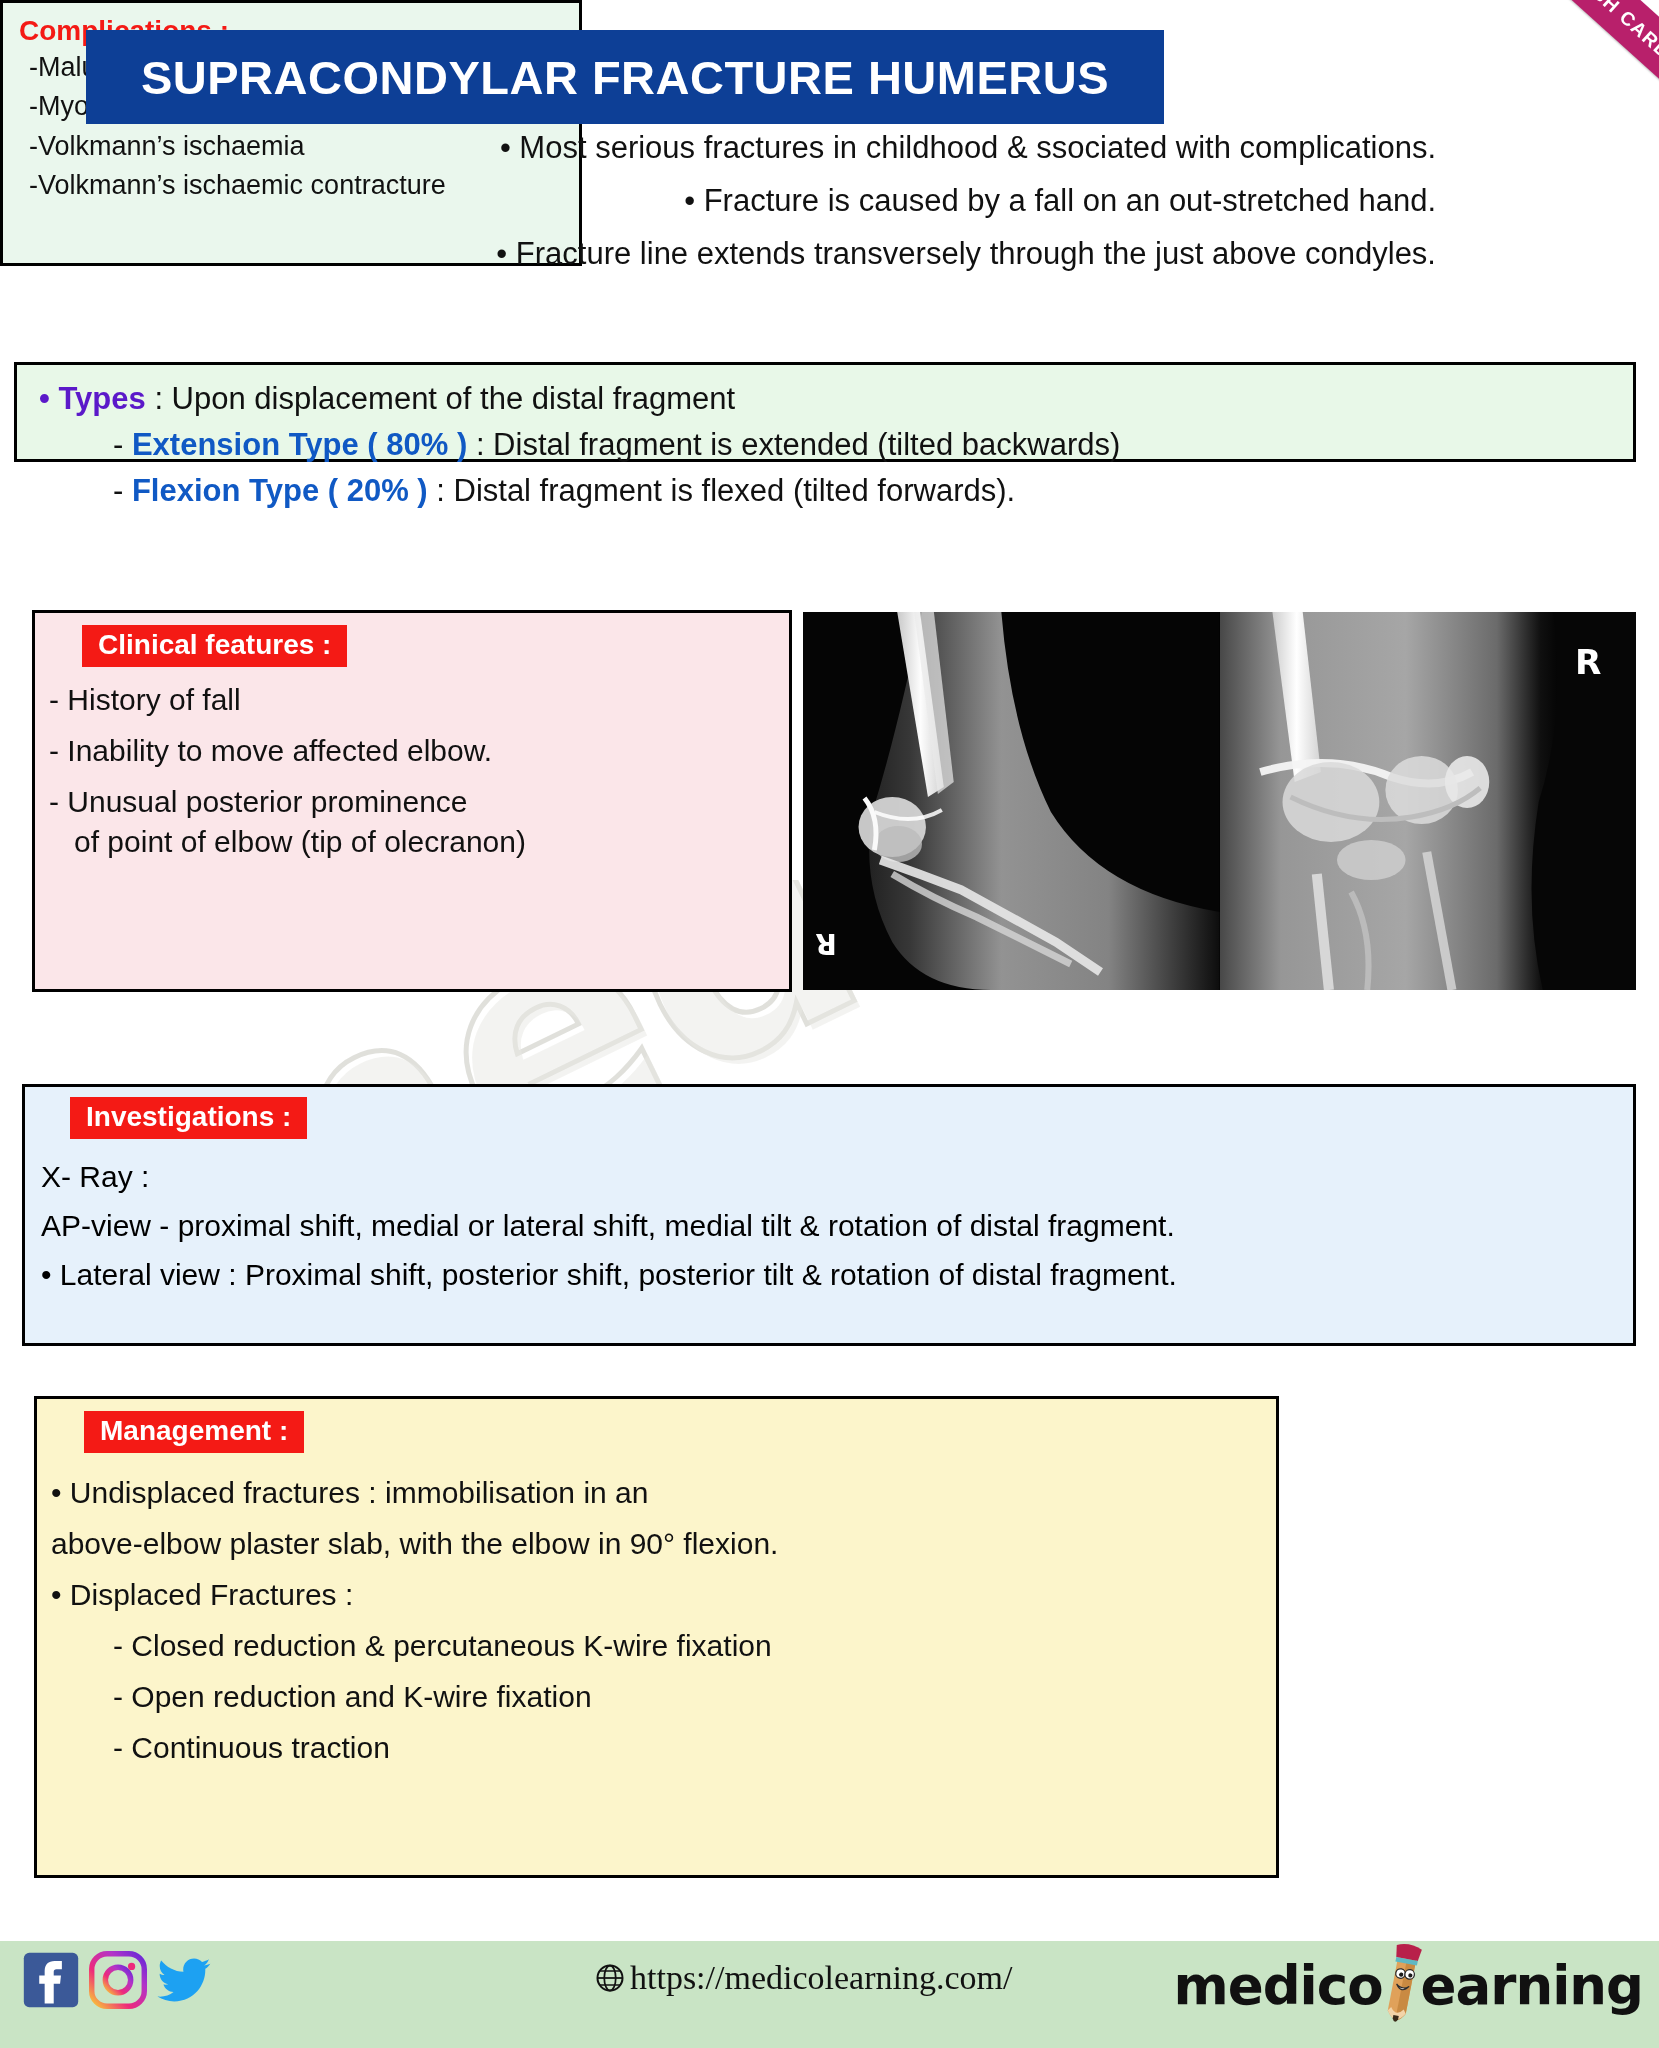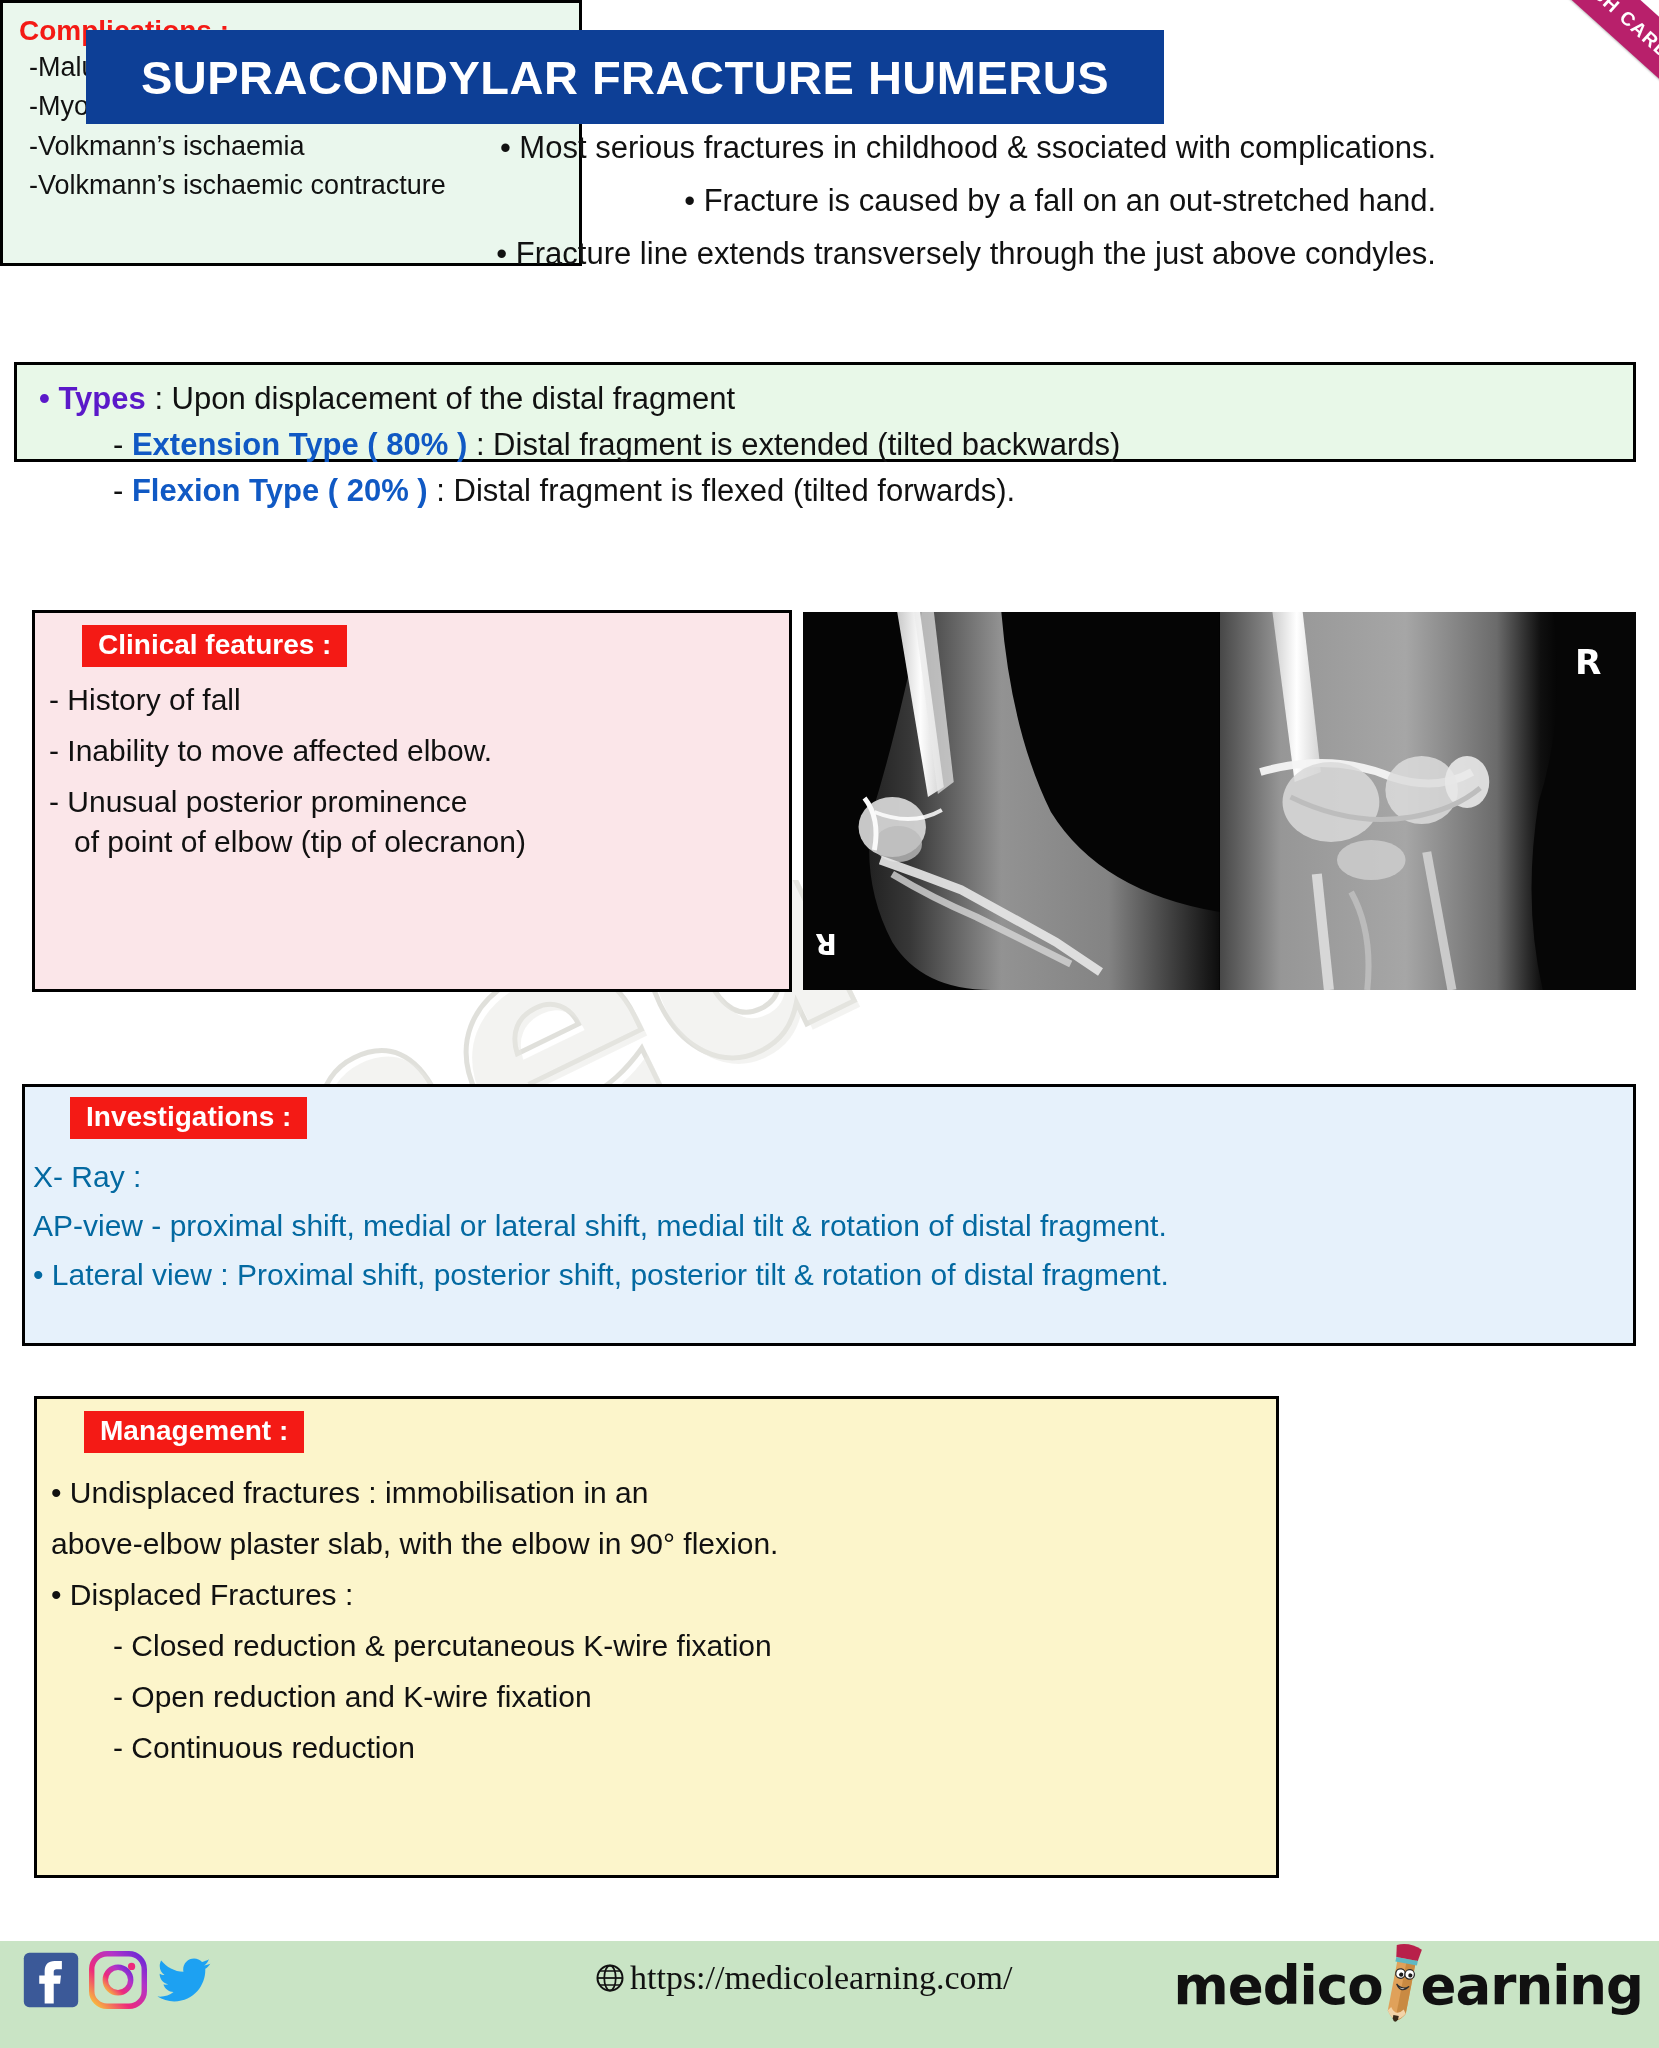--- a/index.html
+++ b/index.html
@@ -124,22 +124,22 @@
   }
   .xr-half{position:relative;height:100%;overflow:hidden;background:#000;}
 
   
   #invest-box{
     left:22px;top:1084px;width:1614px;height:262px;
     background:#e6f1fb;
   }
   #invest-box .hdr-wrap{padding:10px 0 0 14px;}
   #invest-box p{
-    margin:0 0 10px 0;font-size:30px;color:#0369a1;
-    padding-left:8px;line-height:1.3;
+    margin:0 0 10px 0;font-size:30px;color:#000000;
+    padding-left:16px;line-height:1.3;
   }
   #invest-box .first{margin-top:18px;}
 
   
   #mgmt-box{
     left:34px;top:1396px;width:1245px;height:482px;
     background:#fcf5cb;
   }
   #mgmt-box .hdr-wrap{padding:12px 0 0 16px;}
   #mgmt-box p{
@@ -317,21 +317,21 @@
 
   <div class="box" id="mgmt-box">
     <div class="hdr-wrap">
       <span class="box-hdr">Management :</span>
     </div>
     <p class="first">• Undisplaced fractures : immobilisation in an</p>
     <p>above-elbow plaster slab, with the elbow in 90° flexion.</p>
     <p>• Displaced Fractures :</p>
     <p class="sub">- Closed reduction &amp; percutaneous K-wire fixation</p>
     <p class="sub">- Open reduction and K-wire fixation</p>
-    <p class="sub">- Continuous reduction</p>
+    <p class="sub">- Continuous traction</p>
   </div>
 
   <div id="comp-box">
     <div class="c-title">Complications :</div>
     <ul>
       <li>-Malunion</li>
       <li>-Myositis ossificans</li>
       <li>-Volkmann’s ischaemia</li>
       <li>-Volkmann’s ischaemic contracture</li>
     </ul>

